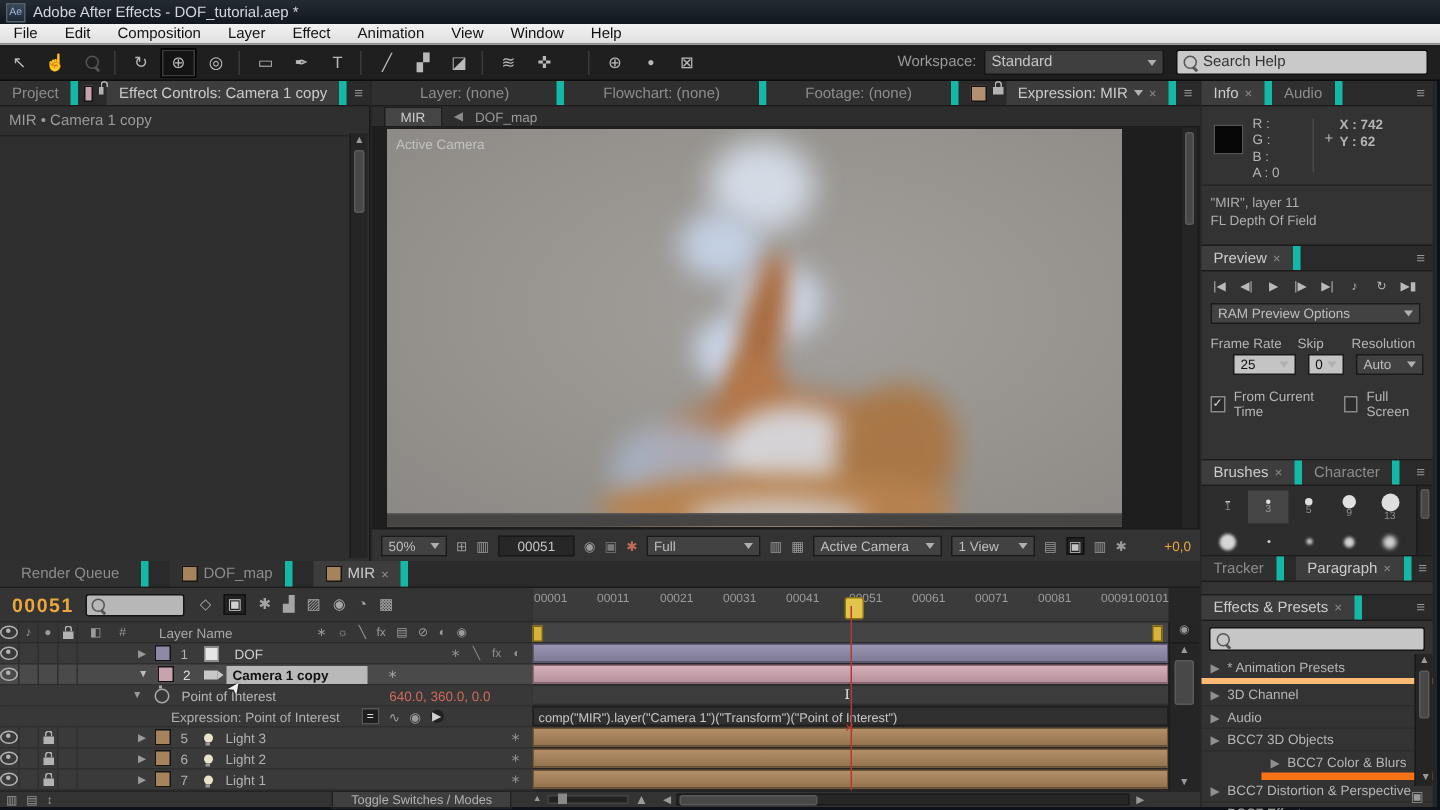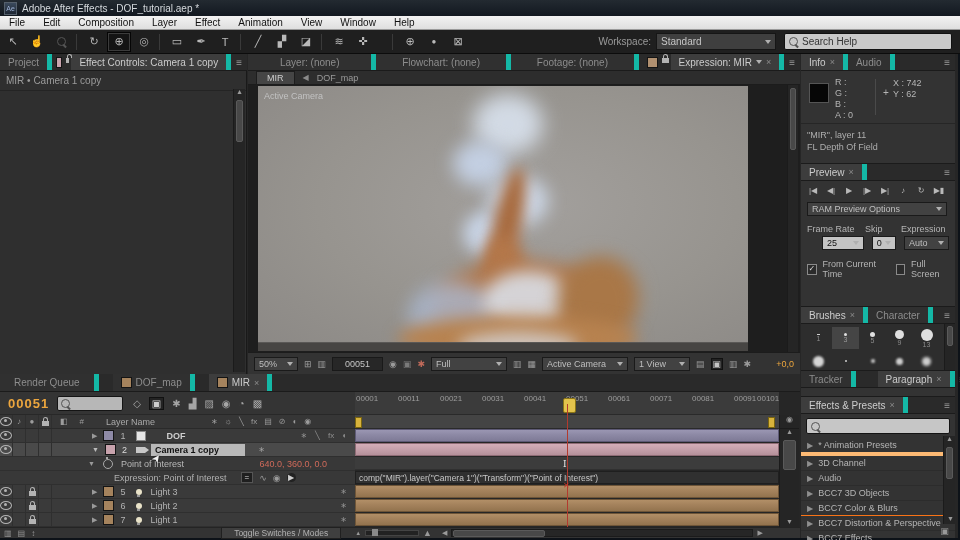--- a/index.html
+++ b/index.html
@@ -225,21 +225,21 @@
   <div class="abs panel" style="left:801px;top:71px;width:154px;height:93px;border-bottom:1px solid #1b1b1b;">
     <div class="abs" style="left:8px;top:12px;width:18px;height:18px;background:#060606;border:1px solid #555;"></div>
     <div class="abs" style="left:34px;top:6px;font-size:9px;color:#b5b5b5;line-height:11px;">
       <div>R :</div>
       <div>G :</div>
       <div>B :</div>
       <div>A : 0</div>
     </div>
     <div class="abs" style="left:74px;top:8px;width:1px;height:36px;background:#4a4a4a;"></div>
     <div class="abs" style="left:82px;top:16px;font-size:10px;color:#b5b5b5;">+</div>
-    <div class="abs" style="left:92px;top:7px;font-size:9px;color:#b5b5b5;line-height:11px;">
+    <div class="abs" style="left:92px;top:7px;font-size:9px;color:#b5b5b5;line-height:11px;font-weight:bold;">
       <div>X : 742</div>
       <div>Y : 62</div>
     </div>
     <div class="abs" style="left:0;top:52px;width:154px;height:1px;background:#262626;"></div>
     <div class="abs" style="left:6px;top:58px;font-size:9px;color:#aeaeae;line-height:12px;">
       <div>"MIR", layer 11</div>
       <div>FL Depth Of Field</div>
     </div>
   </div>
 
@@ -261,21 +261,21 @@
       <span style="width:16px;text-align:center;">↻</span>
       <span style="width:16px;text-align:center;">▶▮</span>
     </div>
     <div class="dd" style="margin:2px 6px;width:140px;">
       <span>RAM Preview Options</span>
         <span class="caret"></span>
     </div>
     <div style="display:flex;gap:8px;padding:6px 6px 1px;font-size:9px;color:#b5b5b5;">
       <span style="width:50px;">Frame Rate</span>
       <span style="width:28px;">Skip</span>
-      <span>Expression</span>
+      <span>Resolution</span>
     </div>
     <div style="display:flex;gap:8px;padding:1px 6px;">
       <span class="dd" style="width:50px;background:#c4c4c4;color:#111;margin-left:15px;">
         <span>25</span>
           <span class="caret"></span>
       </span>
       <span class="dd" style="width:28px;background:#c4c4c4;color:#111;">
         <span>0</span>
           <span class="caret"></span>
       </span>
@@ -340,21 +340,21 @@
           <span style="width:9px;height:9px;border-radius:50%;background:#cfcfcf;filter:blur(1.5px);"></span>
         </div>
     </div>
     <div class="abs sbv" style="right:0;top:0;width:11px;height:47px;">
       <div class="thumb" style="height:18px;margin:2px;"></div>
     </div>
   </div>
 
   <div class="abs tabbar" style="left:801px;top:371px;width:154px;height:17px;">
     <span class="tab">Tracker</span>
-    <span class="tab active" style="margin-left:22px;justify-content:center;">
+    <span class="tab active" style="margin-left:8px;justify-content:center;">
       <span>Paragraph</span>
         <span class="x">×</span>
     </span>
     <span class="pm">≡</span>
   </div>
   <div class="abs panel" style="left:801px;top:388px;width:154px;height:9px;border-bottom:1px solid #1b1b1b;"></div>
 
   <div class="abs tabbar" style="left:801px;top:397px;width:154px;height:17px;">
     <span class="tab active">
       <span>Effects &amp; Presets</span>
@@ -364,21 +364,21 @@
   </div>
   <div class="abs panel" style="left:801px;top:414px;width:154px;height:124px;">
     <div style="margin:4px 5px;height:14px;background:#c6c6c6;border:1px solid #141414;border-radius:2px;display:flex;align-items:center;padding:0 4px;">
       <span class="i-mag"></span>
     </div>
     <div style="font-size:9px;color:#b5b5b5;">
       <div style="padding:2px 6px;border-bottom:4px solid #fdba74;"><span class="swh">▶</span><span>* Animation Presets</span></div>
       <div style="padding:2px 6px;border-bottom:1px solid #2c2c2c;"><span class="swh">▶</span><span>3D Channel</span></div>
       <div style="padding:2px 6px;border-bottom:1px solid #2c2c2c;"><span class="swh">▶</span><span>Audio</span></div>
       <div style="padding:2px 6px;border-bottom:1px solid #2c2c2c;"><span class="swh">▶</span><span>BCC7 3D Objects</span></div>
-      <div style="padding:2px 6px;border-bottom:1px solid #f97316;"><span class="swh">▶</span><span>BCC7 Color &amp; Blurs</span></div>
+      <div style="padding:2px 6px;border-bottom:5px solid #f97316;margin-left:40px;"><span class="swh">▶</span><span>BCC7 Color &amp; Blurs</span></div>
       <div style="padding:2px 6px;border-bottom:1px solid #2c2c2c;"><span class="swh">▶</span><span>BCC7 Distortion &amp; Perspective</span></div>
       <div style="padding:2px 6px;border-bottom:1px solid #2c2c2c;"><span class="swh">▶</span><span>BCC7 Effects</span></div>
     </div>
     <div class="abs sbv" style="right:0;top:22px;width:12px;height:88px;">
       <div class="arr" style="padding-top:2px;transform:rotate(180deg);">▼</div>
       <div class="thumb" style="height:30px;margin:2px;"></div>
       <div class="arr abs" style="bottom:2px;left:3px;">▼</div>
     </div>
     <div class="abs" style="right:6px;bottom:2px;color:#9a9a9a;font-size:9px;">▣</div>
   </div>
@@ -458,21 +458,21 @@
     <span class="avcell">
         <span class="i-eye"></span>
       </span>
     <span class="avcell"></span>
     <span class="avcell"></span>
     <span class="avcell"></span>
     <span style="margin-left:40px;color:#9a9a9a;font-size:7px;">▶</span>
     <span class="sw" style="background:#8e8aa6;margin-left:6px;"></span>
     <span style="margin-left:6px;width:12px;">1</span>
     <span class="i-solid" style="margin-left:4px;"></span>
-    <span style="margin-left:20px;font-weight:bold;color:#cfcfcf;">DOF</span>
+    <span style="margin-left:10px;font-weight:normal;color:#cfcfcf;">DOF</span>
     <span style="margin-left:auto;margin-right:8px;display:flex;gap:8px;color:#8f8f8f;font-size:8px;">
       <span>∗</span>
         <span>╲</span>
         <span>fx</span>
         <span>◐</span>
     </span>
   </div>
   <div class="trow" style="top:443px;background:#4a4a4a;">
     <span class="avcell">
         <span class="i-eye"></span>

